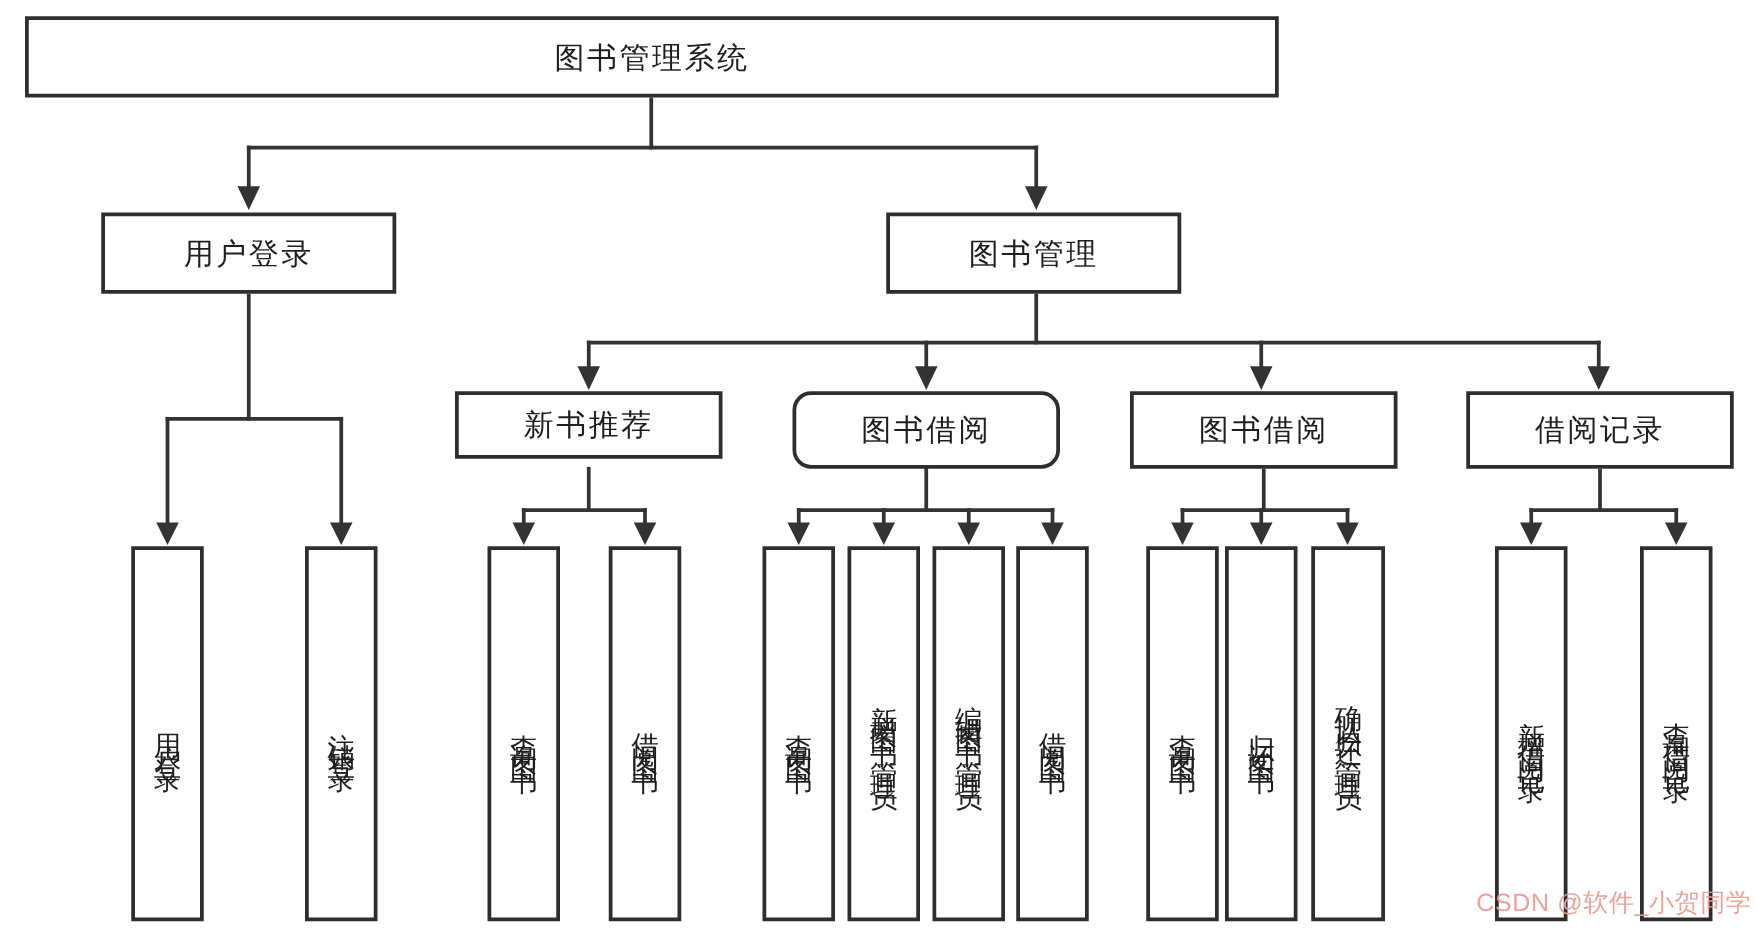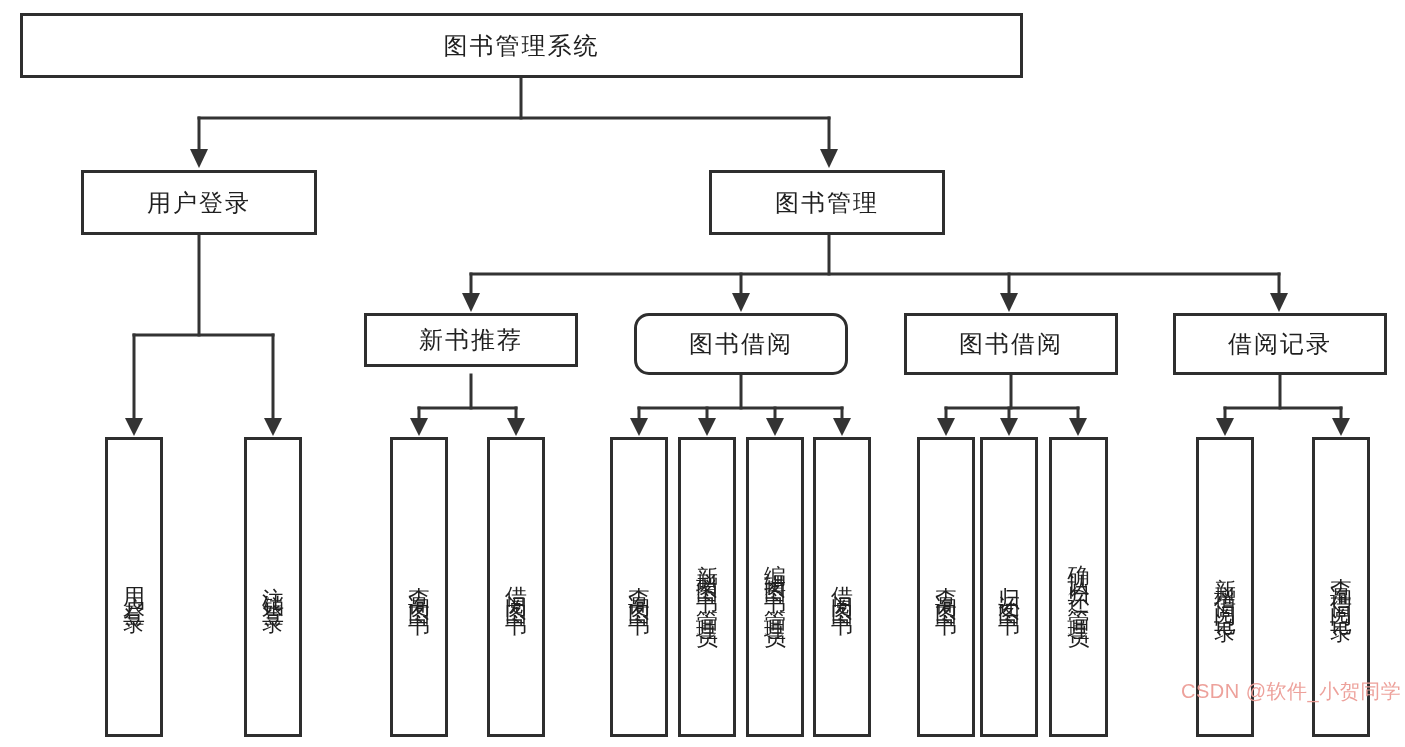--- a/index.html
+++ b/index.html
@@ -42,21 +42,21 @@
   }
   .box-v span {
     writing-mode: vertical-rl;
     font-size: 22px;
     letter-spacing: 9px;
     line-height: 1;
   }
   .watermark {
     position: absolute;
     left: 1181px;
-    top: 678px;
+    top: 709px;
     font-size: 20px;
     letter-spacing: 0.5px;
     color: rgba(236, 156, 150, 0.95);
     white-space: nowrap;
     z-index: 10;
   }
 </style>
 </head>
 <body>
 

